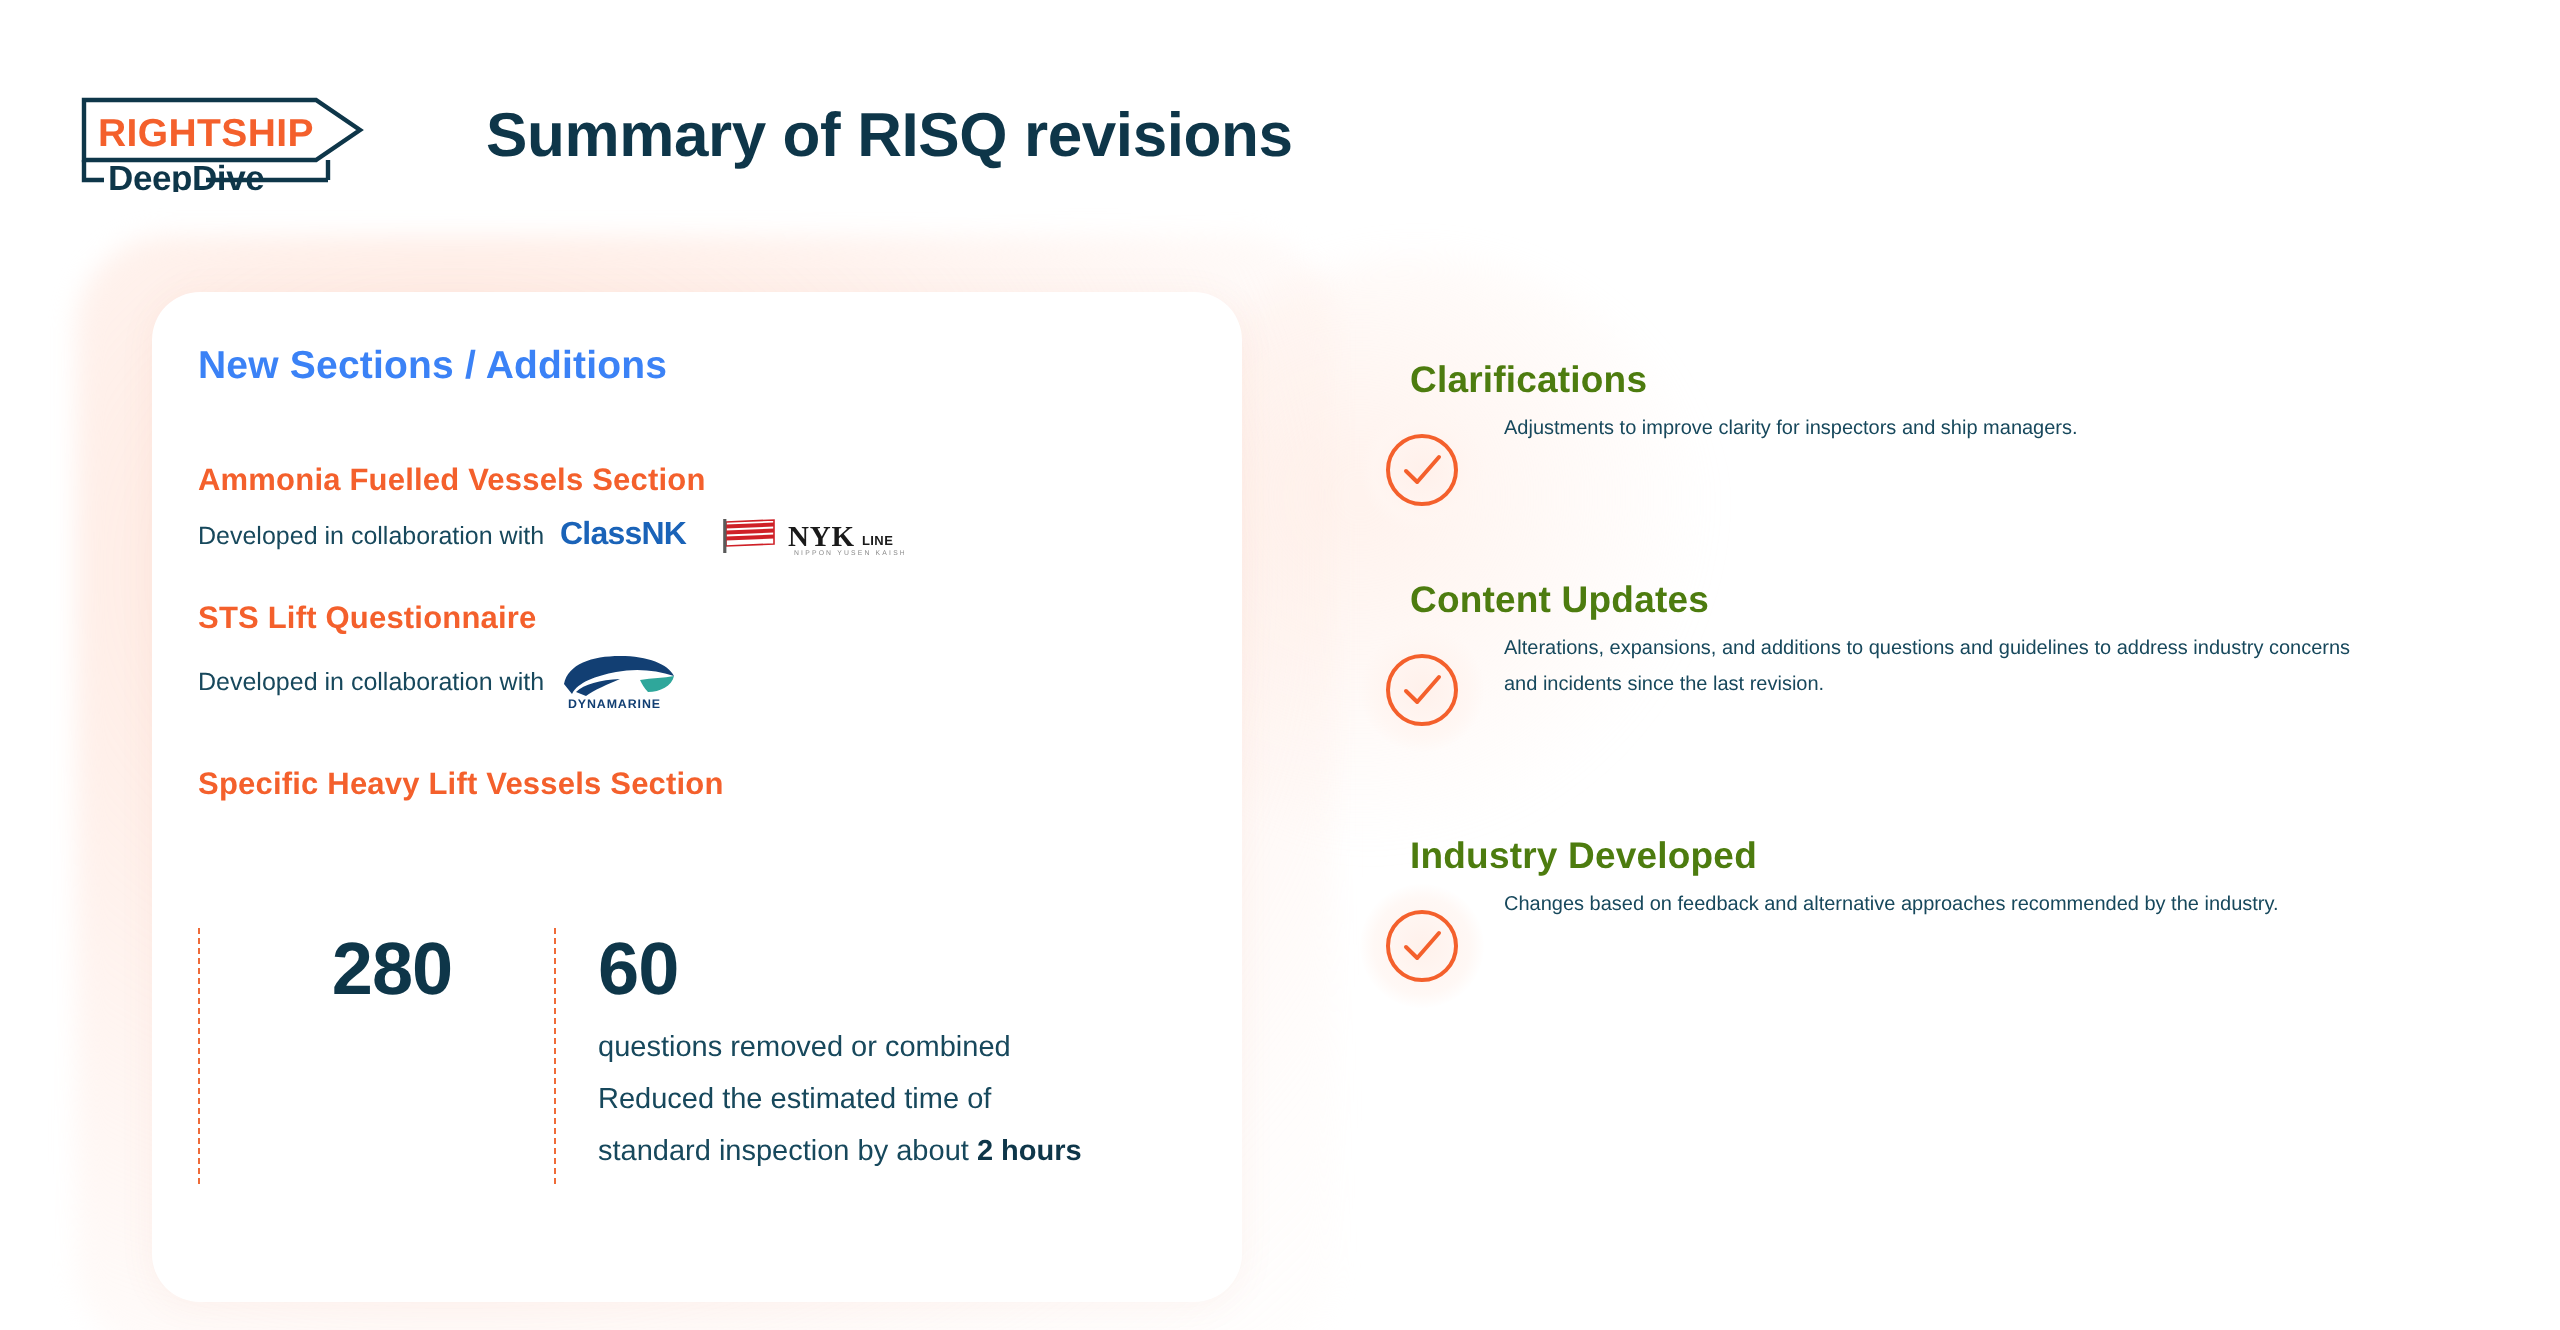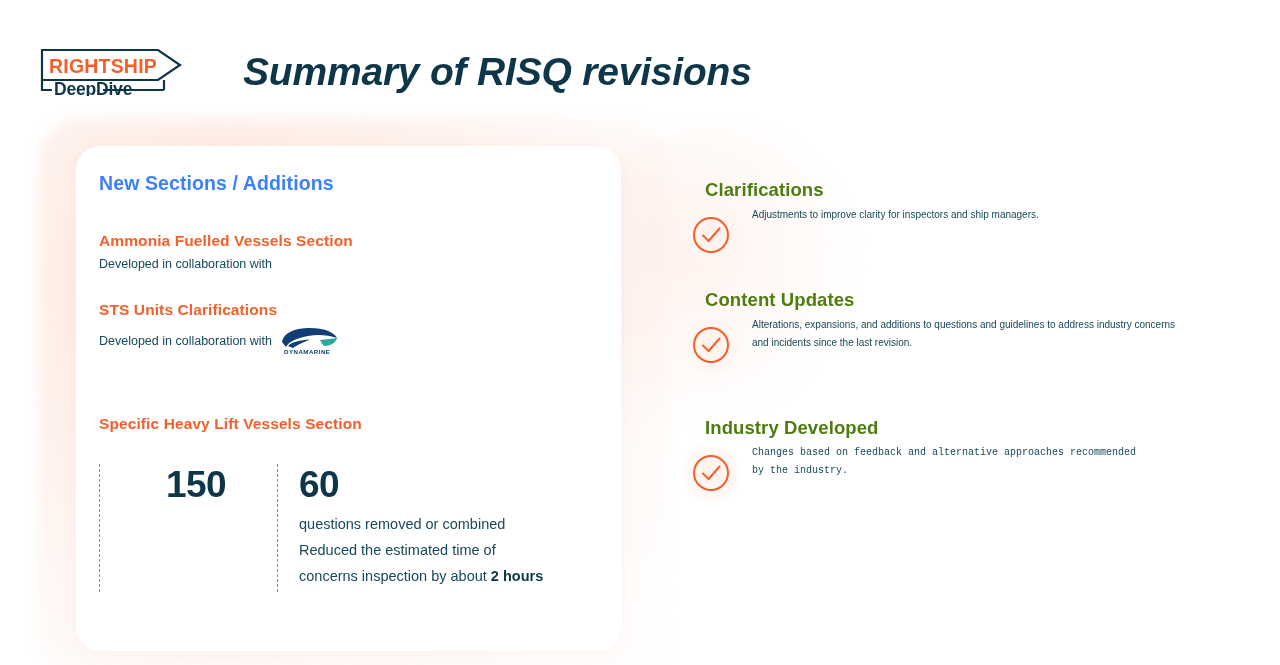--- a/index.html
+++ b/index.html
@@ -53,26 +53,25 @@
     top: 44px;
     width: 152px;
     height: 48px;
   }
   .logo svg { display: block; }
 
   .page-title {
     position: absolute;
     left: 243px;
     top: 46px;
-    font-size: 39px;
+    font-size: 31px;
     font-weight: bold;
     color: #0e3649;
     letter-spacing: -0.2px;
     white-space: nowrap;
-    font-style: italic;
   }
 
   
   .card {
     position: absolute;
     left: 76px;
     top: 146px;
     width: 545px;
     height: 505px;
     background: #ffffff;
@@ -110,21 +109,21 @@
     white-space: nowrap;
   }
   .sec-sub .partner-logos {
     display: inline-flex;
     align-items: center;
     margin-left: 8px;
   }
 
   #sec-ammonia { top: 86px; }
   #sec-sts     { top: 155px; }
-  #sec-heavy   { top: 269px; }
+  #sec-heavy   { top: 238px; }
 
   
   .classnk {
     font-family: "Liberation Sans", sans-serif;
     font-size: 16px;
     font-weight: bold;
     color: #1a63b8;
     letter-spacing: -0.4px;
     line-height: 1;
   }
@@ -212,21 +211,21 @@
   .point-icon-wrap svg { display: block; }
   .point-body {
     margin-left: 66px;
     padding-top: 4px;
     font-size: 10px;
     color: #17485c;
     line-height: 1.78;
   }
   #point-clarifications .point-body { width: 455px; }
   #point-content .point-body { width: 440px; }
-  #point-industry .point-body { width: 400px; font-family: Liberation Mono, monospace; }
+  #point-industry .point-body { width: 400px; }
 </style>
 </head>
 <body>
 
 <div class="halo"></div>
 <div class="halo2"></div>
 
 <div class="header">
 
   <div class="logo">
@@ -245,25 +244,43 @@
 </div>
 
 <div class="card">
 
   <div class="card-title">New Sections / Additions</div>
 
   <div class="sec" id="sec-ammonia">
     <div class="sec-head">Ammonia Fuelled Vessels Section</div>
     <div class="sec-sub">
       <span>Developed in collaboration with</span>
+      <span class="partner-logos">
+        <span class="classnk">ClassNK</span>
+        <span class="nyk">
+          <svg width="95" height="22" viewBox="0 0 95 22" xmlns="http://www.w3.org/2000/svg">
+            <rect x="0" y="0" width="95" height="22" fill="#ffffff"></rect>
+            <g>
+              <path d="M6 4 L30 3 L30 15 L6 16 Z" fill="#ffffff" stroke="#cf2027" stroke-width="0.8"></path>
+              <path d="M6 5.3 L30 4.3 L30 6.3 L6 7.3 Z" fill="#cf2027"></path>
+              <path d="M6 8.3 L30 7.3 L30 9.3 L6 10.3 Z" fill="#cf2027"></path>
+              <path d="M6 11.3 L30 10.3 L30 12.3 L6 13.3 Z" fill="#cf2027"></path>
+              <rect x="4.6" y="2.5" width="1.6" height="17" fill="#5a5a5a"></rect>
+            </g>
+            <text x="37" y="16" font-family="Liberation Serif, serif" font-size="14.5" font-weight="bold" fill="#1a1a1a" letter-spacing="0.4">NYK</text>
+            <text x="74" y="15.5" font-family="Liberation Sans, sans-serif" font-size="6.5" font-weight="bold" fill="#1a1a1a" letter-spacing="0.2">LINE</text>
+            <text x="40" y="20.5" font-family="Liberation Sans, sans-serif" font-size="3.4" fill="#8a8a8a" letter-spacing="1.1">NIPPON YUSEN KAISHA</text>
+          </svg>
+        </span>
+      </span>
     </div>
   </div>
 
   <div class="sec" id="sec-sts">
-    <div class="sec-head">STS Units Clarifications</div>
+    <div class="sec-head">STS Lift Questionnaire</div>
     <div class="sec-sub">
       <span>Developed in collaboration with</span>
       <span class="partner-logos dyna">
         <svg width="60" height="30" viewBox="0 0 60 30" xmlns="http://www.w3.org/2000/svg">
           <path d="M2 16 C4 6 16 2 30 2 C44 2 54 6 57 12 C48 9 38 8 28 10 C18 12 9 15 6 21 Z" fill="#123f73"></path>
           <path d="M40 14 C46 13 52 13 57 12 C56 17 50 20 44 20 C42 18 41 16 40 14 Z" fill="#2fa79b"></path>
           <path d="M8 20 C12 16 20 14 30 13.5 C24 16 17 19 13 22 Z" fill="#123f73"></path>
           <text x="4" y="28" font-family="Liberation Sans, sans-serif" font-size="6.2" font-weight="bold" fill="#123f73" letter-spacing="0.45">DYNAMARINE</text>
         </svg>
       </span>
@@ -272,29 +289,29 @@
 
   <div class="sec" id="sec-heavy">
     <div class="sec-head">Specific Heavy Lift Vessels Section</div>
   </div>
 
   <div class="stats">
     <div class="divider" id="divider-left"></div>
     <div class="divider" id="divider-mid"></div>
 
     <div class="stat-block" id="stat-updates">
-      <div class="stat-number">150</div>
+      <div class="stat-number">280</div>
     </div>
 
     <div class="stat-block" id="stat-questions">
       <div class="stat-number">60</div>
       <div class="stat-label">
         <span>questions removed or combined</span><br>
         <span>Reduced the estimated time of</span><br>
-        <span>concerns inspection by about </span><b>2 hours</b>
+        <span>standard inspection by about </span><b>2 hours</b>
       </div>
     </div>
   </div>
 </div>
 
 <div class="right-col">
 
   <div class="point" id="point-clarifications">
     <div class="point-title">Clarifications</div>
     <div class="point-icon-wrap">

